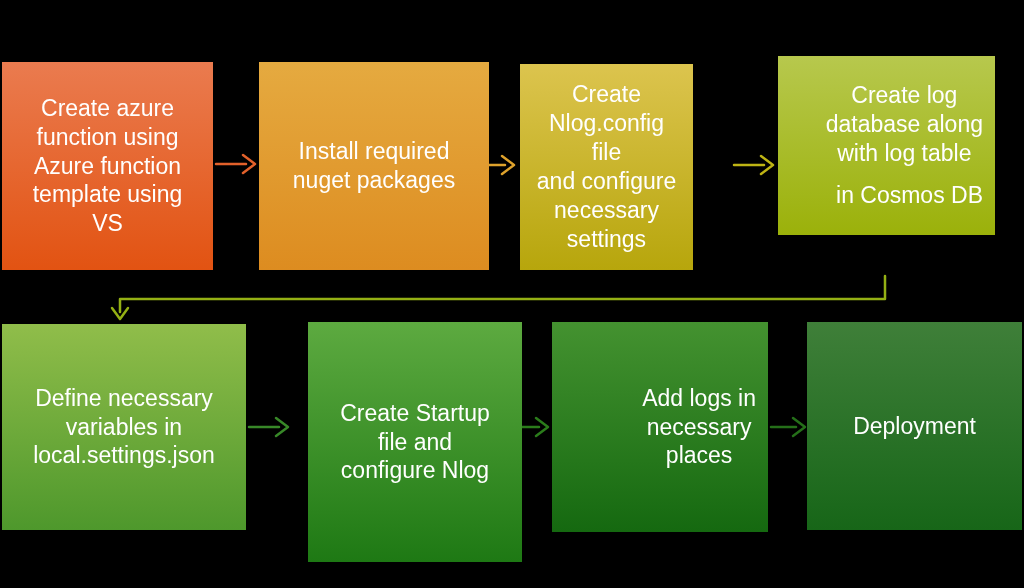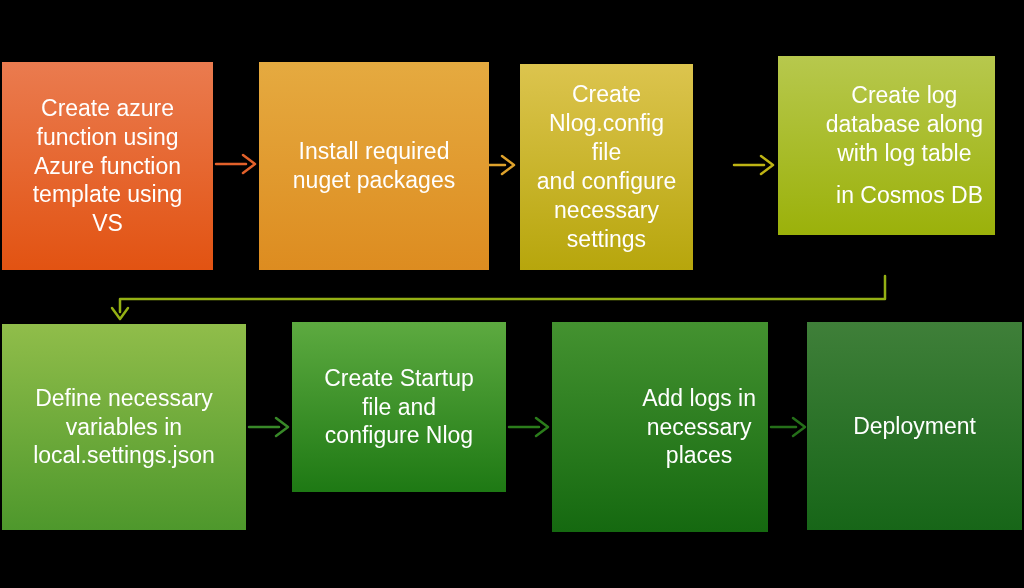--- a/index.html
+++ b/index.html
@@ -36,21 +36,21 @@
     margin-top: 14px;
     margin-left: 32px;
   }
   
   #step1 { left: 2px;   top: 62px;  width: 211px; height: 208px; }
   #step2 { left: 259px; top: 62px;  width: 230px; height: 208px; }
   #step3 { left: 520px; top: 64px;  width: 173px; height: 206px; }
   #step4 { left: 778px; top: 56px;  width: 217px; height: 179px; align-items: flex-end; }
   
   #step5 { left: 2px;   top: 324px; width: 244px; height: 206px; }
-  #step6 { left: 292px; top: 322px; width: 214px; height: 170px; }
+  #step6 { left: 308px; top: 322px; width: 214px; height: 240px; }
   #step7 { left: 552px; top: 322px; width: 216px; height: 210px; align-items: flex-end; }
   #step8 { left: 807px; top: 322px; width: 215px; height: 208px; }
 
   #connector-layer {
     position: absolute;
     left: 0;
     top: 0;
     pointer-events: none;
   }
   #connector-layer g {

